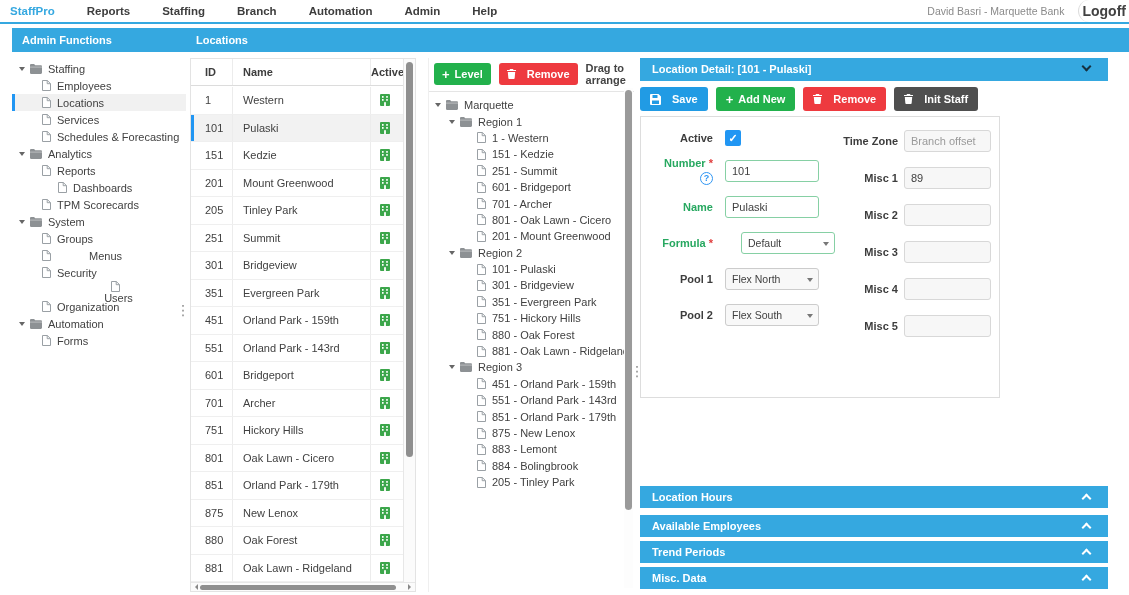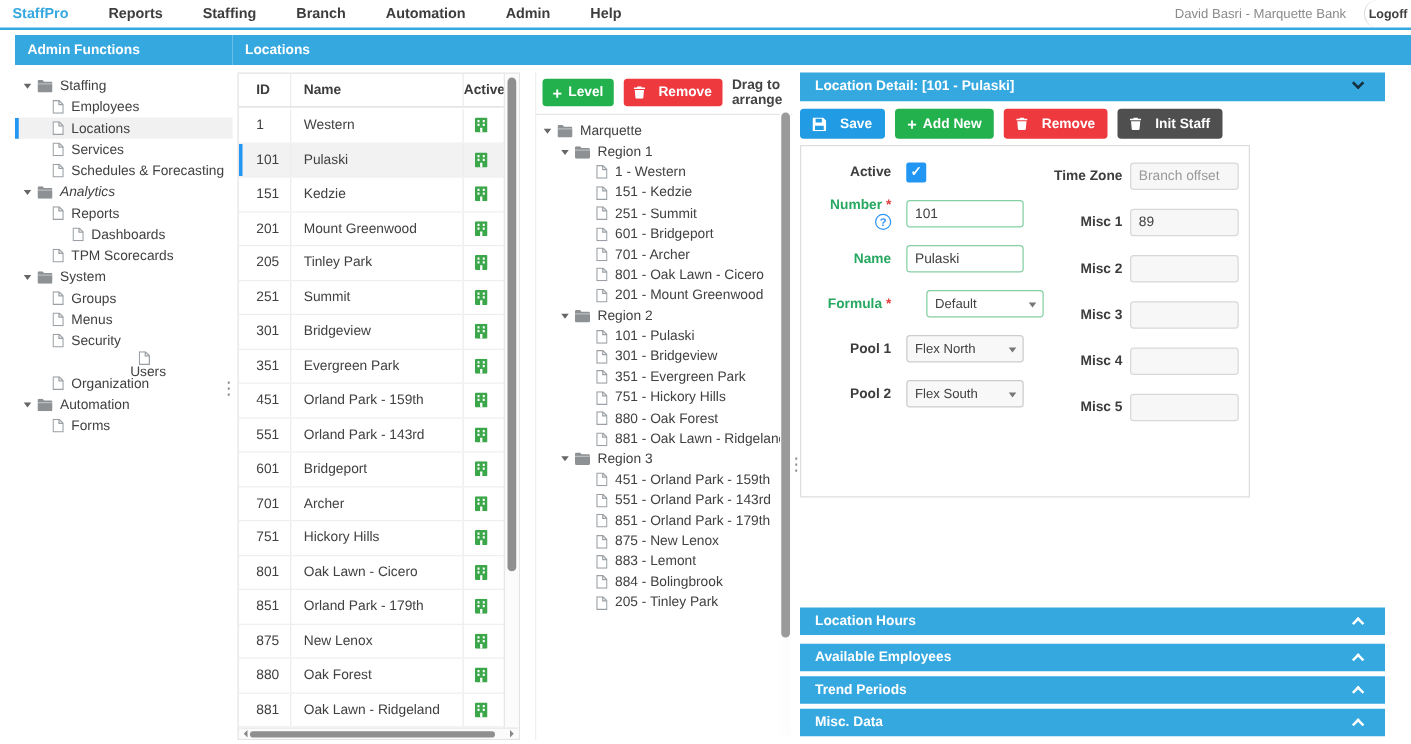--- a/index.html
+++ b/index.html
@@ -8,21 +8,21 @@
 
   
   .navbar { position:absolute; top:0; left:0; right:0; height:24px; background:#fff;
             border-bottom:2px solid #35a8e0; display:flex; align-items:center; }
   .brand { color:#35a8e0; font-weight:bold; font-size:11.5px; padding:0 16px 0 10px; }
   .nav-menu { display:flex; height:100%; align-items:center; }
   .nav-item { font-weight:bold; font-size:11.5px; color:#3d3d3d; padding:0 16px; cursor:pointer; white-space:nowrap; }
   .nav-right { margin-left:auto; display:flex; align-items:center; height:100%; }
   .user-label { color:#8a8a8a; font-size:10.5px; padding-right:14px; white-space:nowrap; }
   .logoff { border-left:1px solid #ddd; height:100%; display:flex; align-items:center;
-            padding:0 3px; font-weight:bold; font-size:10px; cursor:pointer;border-radius:11px; }
+            padding:0 3px; font-weight:bold; font-size:14px; cursor:pointer;border-radius:11px; }
 
   
   .panel-header { background:#35a8e0; color:#fff; font-weight:bold; height:24px; line-height:24px;
                   padding-left:10px; font-size:11px; }
   .sidebar { position:absolute; top:28px; left:12px; width:183px; bottom:0; background:#fff; }
   .sidebar-body { position:absolute; top:24px; left:0; right:0; bottom:0; background:#fff; padding-top:8px; }
   .main { position:absolute; top:28px; left:186px; right:0; bottom:0; background:#fff; }
   .main-body { position:absolute; top:24px; left:0; right:0; bottom:0; }
 
   
@@ -183,21 +183,21 @@
       </div>
       <div class="t-row" style="padding-left: 30px;">
         <span class="t-ico">
           <svg width="9" height="11" viewBox="0 0 9 11">
             <path fill="#fff" stroke="#9aa0a5" d="M.5.5h4.8L8.5 3.6v6.9H.5z"></path>
             <path fill="none" stroke="#9aa0a5" d="M5.2.5v3.2h3.3"></path>
           </svg>
         </span>
         <span class="t-label">Schedules &amp; Forecasting</span>
       </div>
-      <div class="t-row" style="padding-left: 7px; font-style: italic;">
+      <div class="t-row" style="padding-left: 7px;">
         <span class="caret"></span>
         <span class="t-ico">
           <svg width="12" height="10" viewBox="0 0 12 10">
             <path fill="#8d9194" d="M0 1.2C0 .54.54 0 1.2 0h2.9l1.1 1.3h5.6c.66 0 1.2.54 1.2 1.2v6.3c0 .66-.54 1.2-1.2 1.2H1.2A1.2 1.2 0 0 1 0 8.8V1.2z"></path>
             <rect y="2.6" width="12" height="1" fill="#fff" opacity="0.4"></rect>
           </svg>
         </span>
         <span class="t-label">Analytics</span>
       </div>
       <div class="t-row" style="padding-left: 30px;">
@@ -239,21 +239,21 @@
       </div>
       <div class="t-row" style="padding-left: 30px;">
         <span class="t-ico">
           <svg width="9" height="11" viewBox="0 0 9 11">
             <path fill="#fff" stroke="#9aa0a5" d="M.5.5h4.8L8.5 3.6v6.9H.5z"></path>
             <path fill="none" stroke="#9aa0a5" d="M5.2.5v3.2h3.3"></path>
           </svg>
         </span>
         <span class="t-label">Groups</span>
       </div>
-      <div class="t-row" style="padding-left: 30px;">
+      <div class="t-row" style="padding-left: 30px; gap: 32px;">
         <span class="t-ico">
           <svg width="9" height="11" viewBox="0 0 9 11">
             <path fill="#fff" stroke="#9aa0a5" d="M.5.5h4.8L8.5 3.6v6.9H.5z"></path>
             <path fill="none" stroke="#9aa0a5" d="M5.2.5v3.2h3.3"></path>
           </svg>
         </span>
         <span class="t-label">Menus</span>
       </div>
       <div class="t-row" style="padding-left: 30px;">
         <span class="t-ico">

